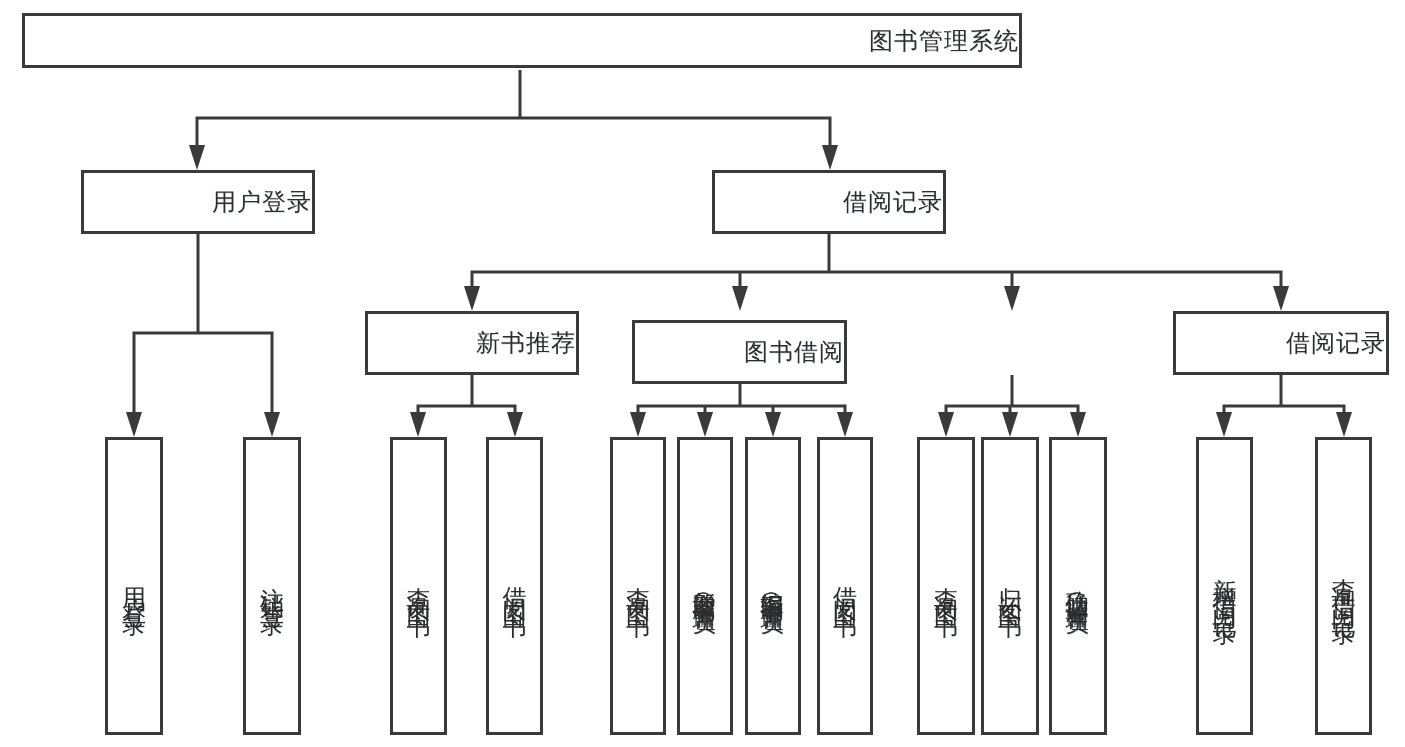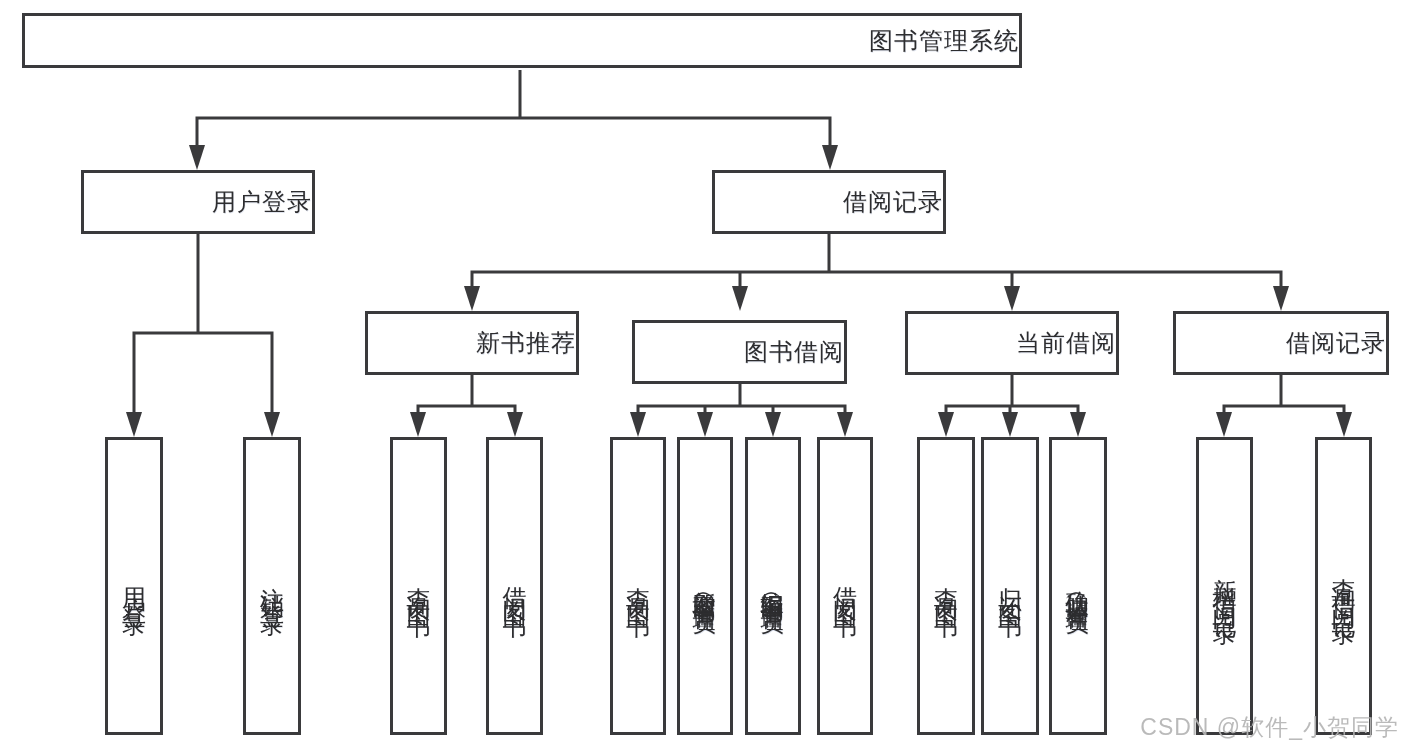--- a/index.html
+++ b/index.html
@@ -127,23 +127,20 @@
   <div class="node" style="left:712px;top:170px;width:234px;height:64px;">
     <span>借阅记录</span>
   </div>
 
   <div class="node" style="left:365px;top:311px;width:214px;height:64px;">
     <span>新书推荐</span>
   </div>
   <div class="node" style="left:632px;top:311px;width:215px;height:64px;margin-top:9px;">
     <span>图书借阅</span>
   </div>
-  <div class="node" style="left:905px;top:311px;width:214px;height:64px;">
-    <span>当前借阅</span>
-  </div>
   <div class="node" style="left:1173px;top:311px;width:216px;height:64px;">
     <span>借阅记录</span>
   </div>
 
   <div class="vnode" style="left:105px;top:437px;width:58px;height:298px;">
     <span class="vtext">用户登录</span>
   </div>
   <div class="vnode" style="left:243px;top:437px;width:58px;height:298px;">
     <span class="vtext">注销登录</span>
   </div>
@@ -178,15 +175,14 @@
     <span class="vtext tight">确认归还（管理员）</span>
   </div>
 
   <div class="vnode" style="left:1196px;top:437px;width:57px;height:298px;">
     <span class="vtext">新增借阅记录</span>
   </div>
   <div class="vnode" style="left:1315px;top:437px;width:57px;height:298px;">
     <span class="vtext">查询借阅记录</span>
   </div>
 
-  <div class="watermark">CSDN @软件_小贺同学</div>
 
 </div>
 
 </body></html>

